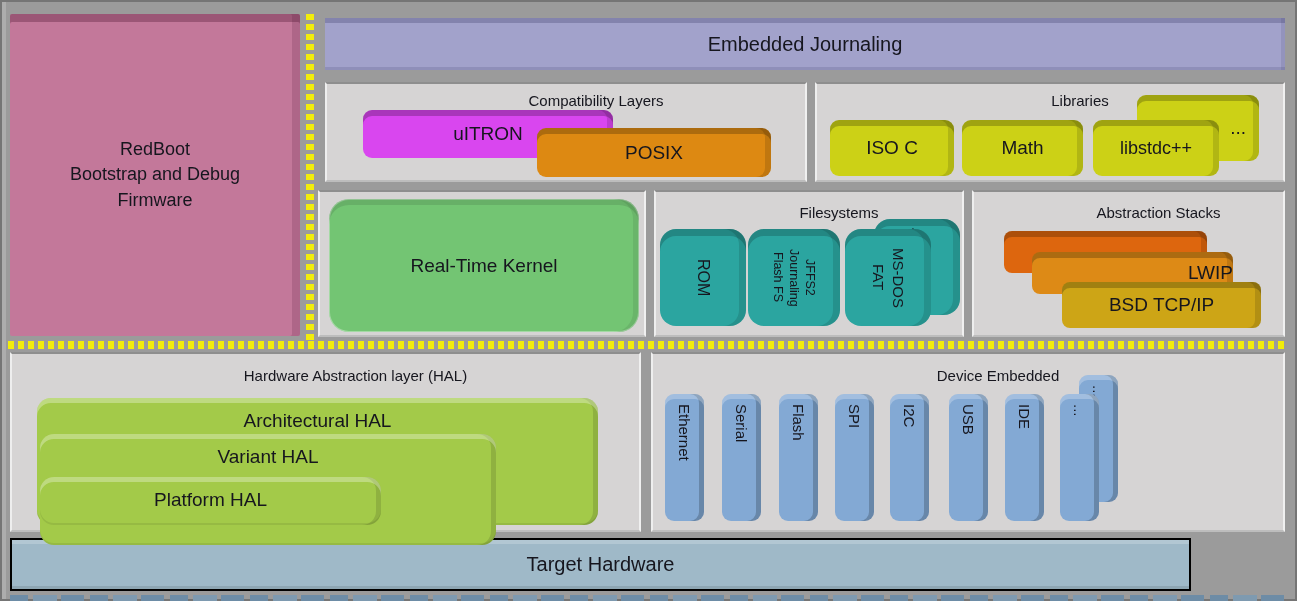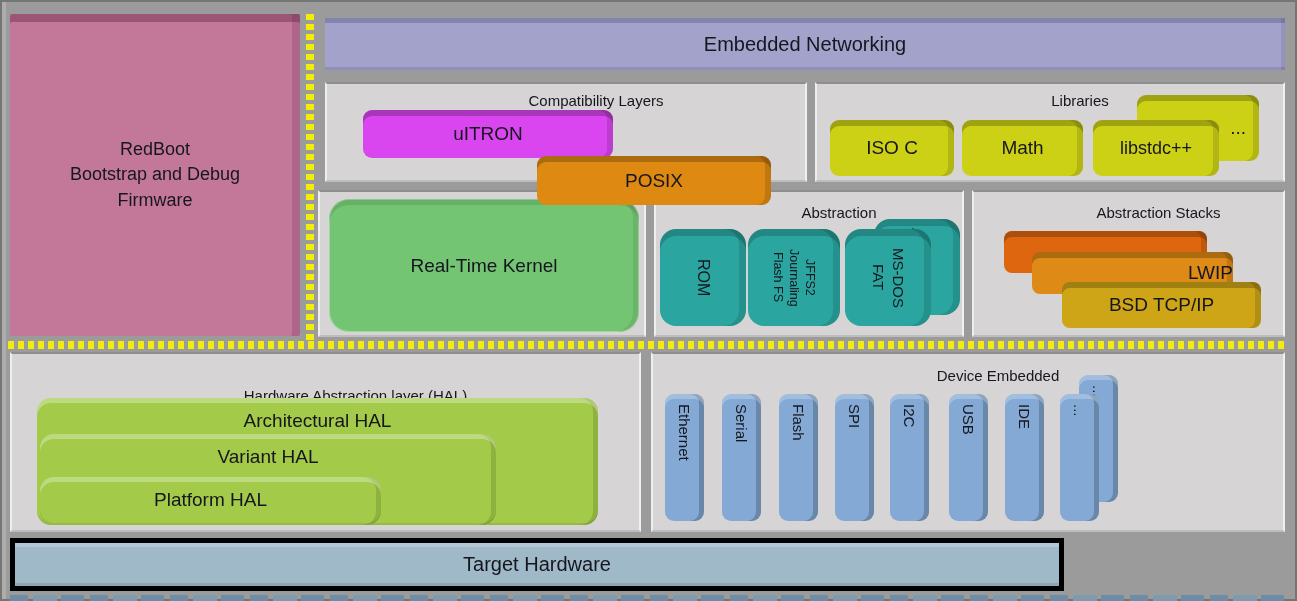--- a/index.html
+++ b/index.html
@@ -20,22 +20,22 @@
     box-shadow:inset 0 8px 0 rgba(70,15,45,0.32), inset -8px 0 0 rgba(70,15,45,0.16);
     font-size:18px;line-height:1.4;white-space:pre-line;
   }
   .ea-bar{
     left:325px;top:18px;width:960px;height:52px;
     background:#a2a2cb;
     box-shadow:inset 0 5px 0 rgba(40,40,85,0.25), inset 0 -3px 0 rgba(40,40,85,0.15), inset -4px 0 0 rgba(40,40,85,0.12);
     font-size:20px;
   }
   .target-bar{
-    left:10px;top:538px;width:1054px;height:53px;
-    background:#9fb9c8;border:5px solid #000000;
+    left:10px;top:538px;width:1181px;height:53px;
+    background:#9fb9c8;border:2px solid #000000;
     box-shadow:inset 0 4px 0 rgba(255,255,255,0.20), inset 0 -3px 0 rgba(0,0,0,0.10);
     font-size:20px;
   }
   .bottom-strip{
     left:10px;top:595px;width:1275px;height:6px;
     background:repeating-linear-gradient(90deg,
       #6d8ca6 0 18px, rgba(0,0,0,0) 18px 23px,
       #7e9ab0 23px 47px, rgba(0,0,0,0) 47px 51px,
       #6d8ca6 51px 74px, rgba(0,0,0,0) 74px 80px);
   }
@@ -64,21 +64,21 @@
   .net-panel{left:972px;top:190px;width:313px;height:147px;}
   .hal-panel{left:10px;top:352px;width:631px;height:180px;}
   .dd-panel{left:651px;top:352px;width:634px;height:180px;}
 
   
   .box3d{
     border-radius:9px;font-size:19px;
     box-shadow:inset 0 6px 0 rgba(0,0,0,0.22), inset -6px 0 0 rgba(0,0,0,0.13);
   }
   .gold{background:#d946ef;}
-  .orange{background:#dd8912;margin-top:28px;}
+  .orange{background:#dd8912;}
   .yellow{background:#ccd116;}
   .norange-dark{background:#dd660e;}
   .norange{background:#dd8a16;}
   .ngold{background:#cda516;}
 
   .kernel-box{
     left:9px;top:7px;width:310px;height:133px;
     background:#73c573;border-radius:20px;font-size:19px;
     box-shadow:inset 0 6px 0 rgba(0,0,0,0.10), inset -6px 0 0 rgba(0,0,0,0.08), inset 0 0 0 1px rgba(255,255,255,0.35);
   }
@@ -112,21 +112,21 @@
   <div class="abs redboot center">
     <span>RedBoot
 Bootstrap and Debug
 Firmware</span>
   </div>
 
   <div class="abs vline"></div>
   <div class="abs hline"></div>
 
   <div class="abs ea-bar center">
-    <span>Embedded Networking</span>
+    <span>Embedded Journaling</span>
   </div>
 
   <div class="abs panel compat-panel">
     <div class="panel-title" style="top:8px;">Compatibility Layers</div>
     <div class="abs box3d gold center" style="left:36px;top:26px;width:250px;height:48px;z-index:1;">
       <span>uITRON</span>
     </div>
     <div class="abs box3d orange center" style="left:210px;top:44px;width:234px;height:49px;z-index:2;">
       <span>POSIX</span>
     </div>
@@ -148,21 +148,21 @@
     </div>
   </div>
 
   <div class="abs panel kernel-panel">
     <div class="abs kernel-box center">
       <span>Real-Time Kernel</span>
     </div>
   </div>
 
   <div class="abs panel fs-panel">
-    <div class="panel-title" style="top:12px;">Abstraction</div>
+    <div class="panel-title" style="top:12px;">Filesystems</div>
     <div class="abs teal topalign" style="left:218px;top:27px;width:86px;height:96px;z-index:1;">
       <span class="vtext" style="font-size:16px;">...</span>
     </div>
     <div class="abs teal" style="left:4px;top:37px;width:86px;height:97px;z-index:2;">
       <span class="vtext" style="font-size:16px;">ROM</span>
     </div>
     <div class="abs teal" style="left:92px;top:37px;width:92px;height:97px;z-index:2;">
       <span class="vtext" style="font-size:12.5px;line-height:1.3;">JFFS2
 Journaling
 Flash FS</span>
@@ -180,25 +180,25 @@
     </div>
     <div class="abs box3d norange center" style="left:58px;top:60px;width:201px;height:42px;z-index:2;border-radius:8px;justify-content:flex-end;">
       <span>LWIP</span>
     </div>
     <div class="abs box3d ngold center" style="left:88px;top:90px;width:199px;height:46px;z-index:3;border-radius:8px;">
       <span>BSD TCP/IP</span>
     </div>
   </div>
 
   <div class="abs panel hal-panel">
-    <div class="panel-title" style="top:13px;margin-top:20px;">Hardware Abstraction layer (HAL)</div>
+    <div class="panel-title" style="top:13px;">Hardware Abstraction layer (HAL)</div>
     <div class="abs halbox" style="left:25px;top:44px;width:561px;height:127px;z-index:1;">
       <span>Architectural HAL</span>
     </div>
-    <div class="abs halbox" style="left:28px;top:80px;width:456px;height:91px;z-index:2;">
+    <div class="abs halbox" style="left:28px;top:80px;width:456px;height:111px;z-index:2;">
       <span>Variant HAL</span>
     </div>
     <div class="abs halbox" style="left:28px;top:123px;width:341px;height:48px;z-index:3;">
       <span>Platform HAL</span>
     </div>
   </div>
 
   <div class="abs panel dd-panel">
     <div class="panel-title" style="top:13px;">Device Embedded</div>
 

